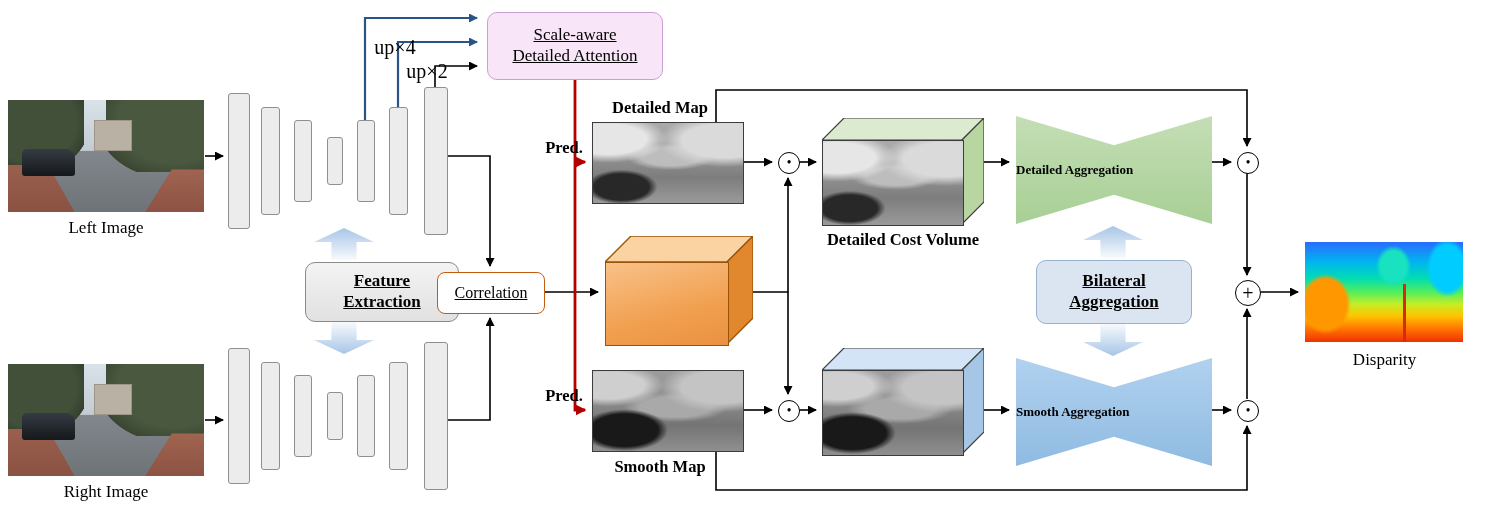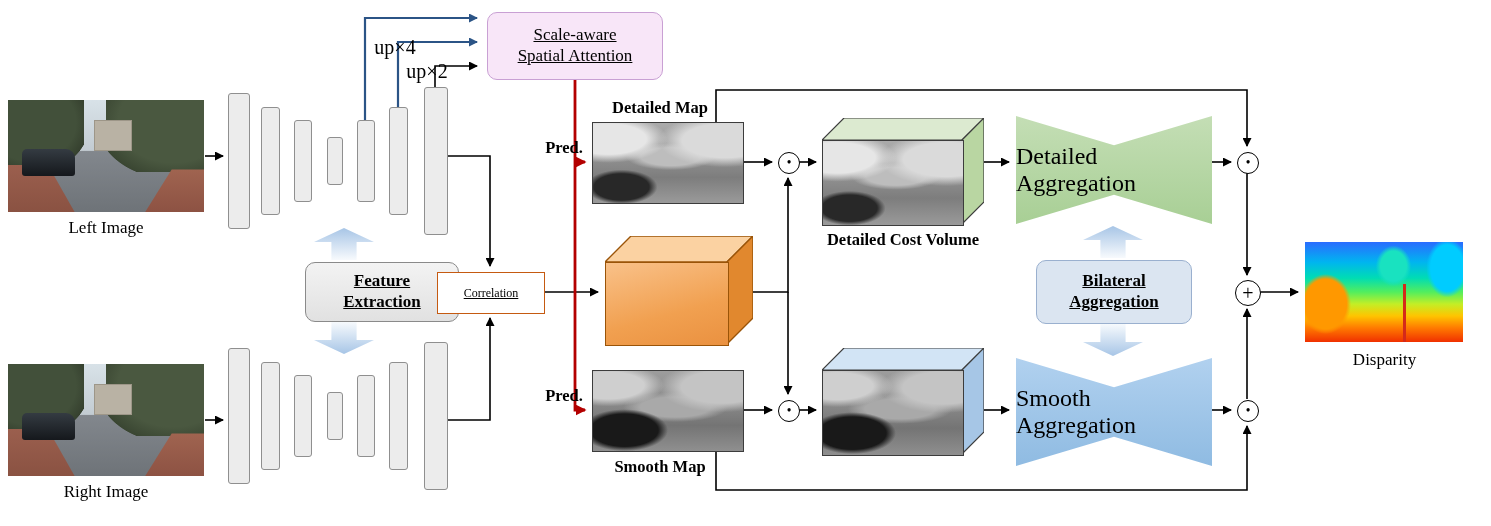--- a/index.html
+++ b/index.html
@@ -11,24 +11,24 @@
   .lbl.sm{font-size:20px;margin-top:36px;}
   .lbl.md{font-size:16.5px;font-weight:bold;}
 
   .bar{position:absolute;background:#ececec;border:1px solid #8f8f8f;border-radius:3px;}
 
   .box{position:absolute;display:flex;flex-direction:column;align-items:center;justify-content:center;
        text-align:center;line-height:1.22;text-decoration:underline;}
   .fe-box{background:linear-gradient(180deg,#f3f3f3,#e1e1e1);border:1.6px solid #8a8a8a;border-radius:10px;
           font-weight:bold;font-size:17px;}
   .att-box{background:#f8e6f8;border:1.6px solid #c9a0d4;border-radius:10px;font-size:17px;}
-  .corr-box{background:#fff;border:1.6px solid #c55a11;border-radius:0;font-size:12px;}
+  .corr-box{background:#fff;border:1.6px solid #c55a11;border-radius:8px;font-size:16px;}
   .bil-box{background:#dbe5f1;border:1.6px solid #9ab0cf;border-radius:10px;font-weight:bold;font-size:17px;}
 
-  .bowtie{position:absolute;display:flex;align-items:center;justify-content:flex-end;font-size:24px;}
+  .bowtie{position:absolute;display:flex;align-items:center;justify-content:flex-start;font-size:13px;font-weight:bold;}
   .bowtie.green{background:linear-gradient(180deg,#c4deb5,#a8cf95);
                 clip-path:polygon(0 0,50% 27%,100% 0,100% 100%,50% 73%,0 100%);}
   .bowtie.blue{background:linear-gradient(180deg,#b1d1ef,#8fbbe2);
                clip-path:polygon(0 0,50% 27%,100% 0,100% 100%,50% 73%,0 100%);}
 
   .chev{position:absolute;width:60px;height:32px;}
   .chev.up{background:linear-gradient(0deg,#f7fafd 0%,#a7c5e6 100%);
            clip-path:polygon(50% 0,100% 44%,71% 44%,71% 100%,29% 100%,29% 44%,0 44%);}
   .chev.down{background:linear-gradient(180deg,#f7fafd 0%,#a7c5e6 100%);
              clip-path:polygon(50% 100%,100% 56%,71% 56%,71% 0,29% 0,29% 56%,0 56%);}
@@ -175,21 +175,21 @@
   <div class="box fe-box" style="left:268px;top:262px;width:152px;height:58px;margin-left:37px;">
     <span>Feature</span>
     <span>Extraction</span>
   </div>
 
   <div class="lbl sm" style="left:372px;top:0px;width:46px;">up×4</div>
   <div class="lbl sm" style="left:404px;top:24px;width:46px;">up×2</div>
 
   <div class="box att-box" style="left:487px;top:12px;width:174px;height:66px;">
     <span>Scale-aware</span>
-    <span>Spatial Attention</span>
+    <span>Detailed Attention</span>
   </div>
 
   <div class="box corr-box" style="left:437px;top:272px;width:106px;height:40px;">
     <span>Correlation</span>
   </div>
 
   <div class="cube" style="left:605px;top:236px;width:148px;height:108px;">
     <svg width="148" height="108">
       <polygon points="0,26 26,0 148,0 122,26" fill="#fbd2a2" stroke="#9a5408" stroke-width="1.4" stroke-linejoin="round"></polygon>
       <polygon points="122,26 148,0 148,82 122,108" fill="#e1882e" stroke="#9a5408" stroke-width="1.4" stroke-linejoin="round"></polygon>

